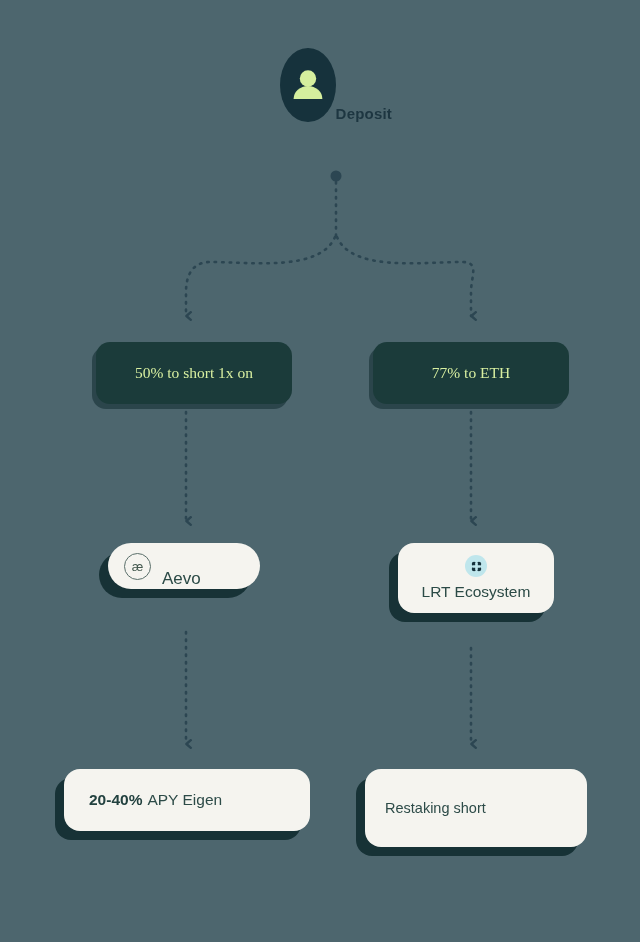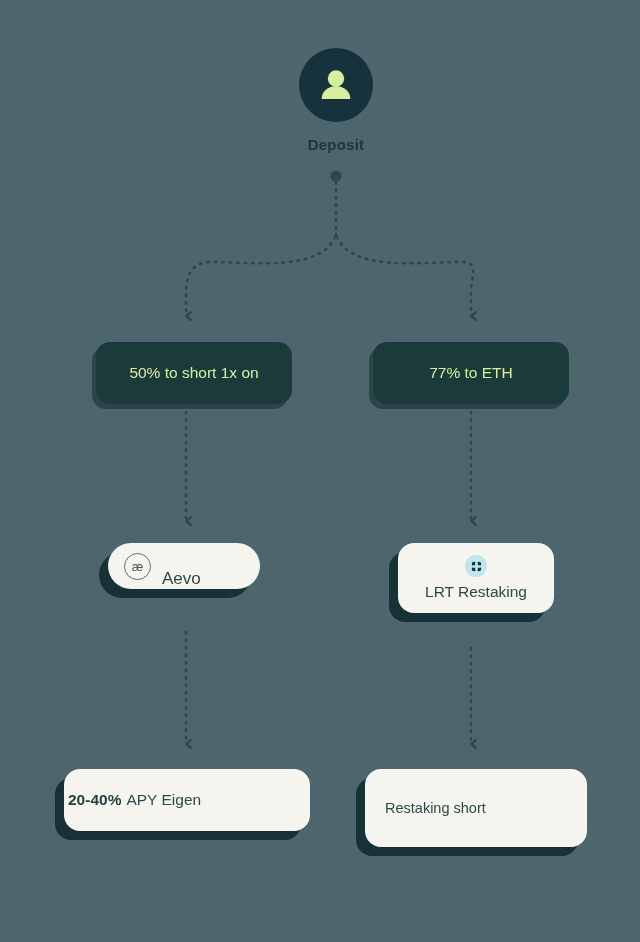--- a/index.html
+++ b/index.html
@@ -32,22 +32,22 @@
     pointer-events: none;
   }
 
   
   .deposit-node {
     position: absolute;
     left: 280px;
     top: 48px;
     width: 112px;
     display: flex;
-    flex-direction: column;
-    align-items: center;
+    flex-direction: row;
+    align-items: flex-end;
   }
   .avatar-circle {
     width: 74px;
     height: 74px;
     border-radius: 50%;
     background: #16323c;
     display: flex;
     align-items: center;
     justify-content: center;
   }
@@ -64,20 +64,21 @@
     position: absolute;
     box-sizing: border-box;
     background: #1b3b3a;
     border-radius: 14px;
     display: flex;
     align-items: center;
     justify-content: center;
     color: #d8efa0;
     font-size: 15.5px;
     box-shadow: -4px 5px 0 0 rgba(16,42,48,.55);
+    font-family: Liberation Serif, serif;
   }
   #box-short {
     left: 96px;
     top: 342px;
     width: 196px;
     height: 62px;
   }
   #box-eth {
     left: 373px;
     top: 342px;
@@ -148,21 +149,21 @@
     color: #2b4a46;
   }
 
   #card-apy {
     left: 64px;
     top: 769px;
     width: 246px;
     height: 62px;
     display: flex;
     align-items: center;
-    padding-left: 4px;
+    padding-left: 25px;
     font-size: 15.5px;
   }
   .apy-strong {
     font-weight: bold;
     color: #22413f;
     margin-right: 5px;
   }
   .apy-rest { color: #2d4b48; }
 
   #card-points {
@@ -235,21 +236,21 @@
     <span class="lrt-mark">
       <svg width="13" height="13" viewBox="0 0 14 14" aria-hidden="true">
         <circle cx="4.4" cy="4.4" r="2.5" fill="#16323c"></circle>
         <circle cx="9.6" cy="4.4" r="2.5" fill="#16323c"></circle>
         <circle cx="4.4" cy="9.6" r="2.5" fill="#16323c"></circle>
         <circle cx="9.6" cy="9.6" r="2.5" fill="#16323c"></circle>
         <rect x="5.6" y="2.2" width="2.8" height="9.6" rx="1.2" fill="#bfe6ec"></rect>
         <rect x="2.2" y="5.6" width="9.6" height="2.8" rx="1.2" fill="#bfe6ec"></rect>
       </svg>
     </span>
-    <span class="lrt-label">LRT Restaking</span>
+    <span class="lrt-label">LRT Ecosystem</span>
   </div>
 
   <div class="light-card" id="card-apy">
     <span class="apy-strong">20-40%</span>
     <span class="apy-rest">APY Eigen</span>
   </div>
 
   <div class="light-card" id="card-points">
     <span>Restaking short</span>
   </div>

